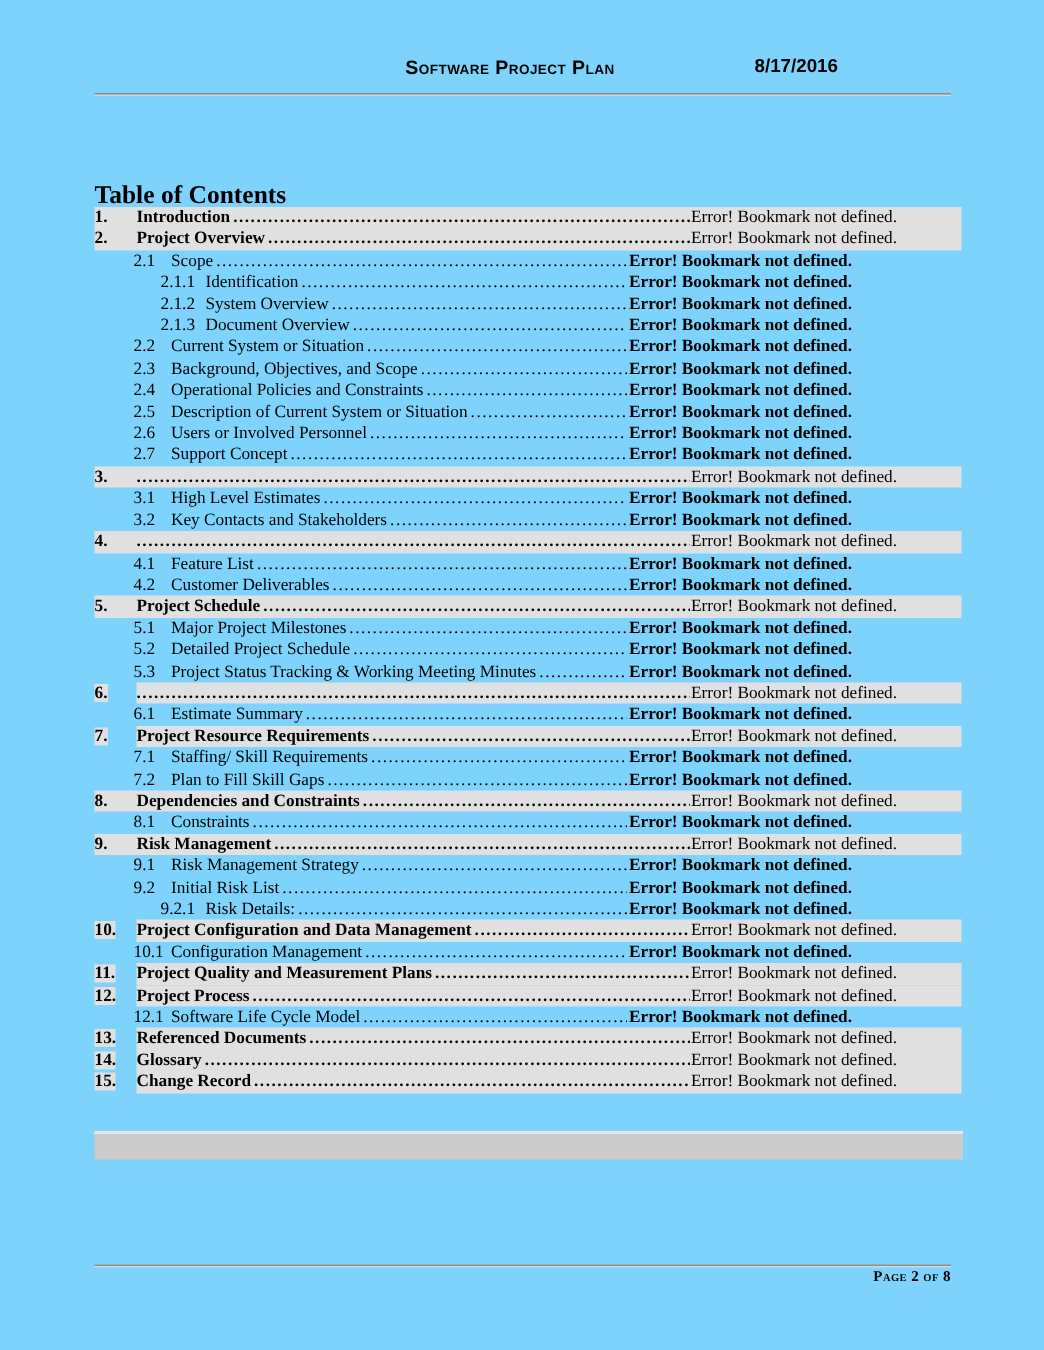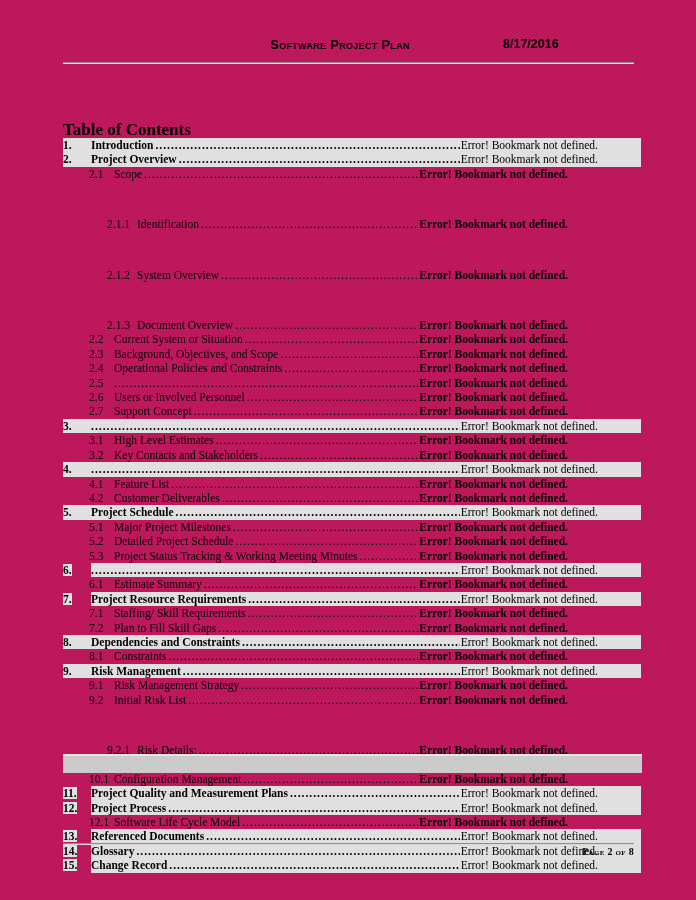--- a/index.html
+++ b/index.html
@@ -1,17 +1,17 @@
 <!DOCTYPE html>
 <html style="--hl: #e0e0e0; --bar: #cbcbcb;"><head>
 <meta charset="utf-8">
 <style>
   html,body{margin:0;padding:0;background:#ffffff;}
   .page{
-    position:relative;width:696px;height:900px;background:#be185d;overflow:hidden;
+    position:relative;width:696px;height:900px;background:#7dd3fc;overflow:hidden;
     font-family:"Liberation Serif","DejaVu Serif",serif;color:#000;
   }
   
   .header-title{
     position:absolute;top:37px;left:0;right:16px;text-align:center;
     font-family:"Liberation Sans","DejaVu Sans",sans-serif;
     font-weight:bold;font-size:13px;font-variant:small-caps;letter-spacing:.3px;
   }
   .header-date{
     position:absolute;top:37px;left:503px;
@@ -35,21 +35,21 @@
   .l1{font-weight:bold;background:var(--hl,#e0e0e0);}
   .l1 .body{padding-right:43px;}
   .l1 .err{font-weight:normal;}
   .l1.gap{background:transparent;}
   .l1.gap .numtext,.l1.gap .body{background:var(--hl,#e0e0e0);}
   
   .l2,.l3{margin-right:73px;}
   .l2{margin-left:26px;}
   .l3{margin-left:44px;}
   .l2 .num{width:auto;min-width:25px;}
-  .l3 .num{width:auto;min-width:30px;margin-top:36px;}
+  .l3 .num{width:auto;min-width:30px;}
   .l2 .err,.l3 .err{font-weight:bold;}
   
   .bottom-bar{
     position:absolute;top:754px;left:63px;width:579px;height:17px;
     background:var(--bar,#cbcbcb);border-top:2px solid #e6e6e6;
   }
   
   .footer-text{
     position:absolute;top:846px;left:63px;width:571px;text-align:right;
     font-size:10px;font-weight:bold;font-variant:small-caps;letter-spacing:.3px;
@@ -135,20 +135,21 @@
         <span class="num"><span class="numtext">2.4</span></span>
         <span class="body">
           <span class="title">Operational Policies and Constraints</span>
           <span class="leader"></span>
           <span class="err">Error! Bookmark not defined.</span>
         </span>
       </div>
       <div class="row l2">
         <span class="num"><span class="numtext">2.5</span></span>
         <span class="body">
+          <span class="title">Description of Current System or Situation</span>
           <span class="leader"></span>
           <span class="err">Error! Bookmark not defined.</span>
         </span>
       </div>
       <div class="row l2">
         <span class="num"><span class="numtext">2.6</span></span>
         <span class="body">
           <span class="title">Users or Involved Personnel</span>
           <span class="leader"></span>
           <span class="err">Error! Bookmark not defined.</span>
@@ -323,20 +324,21 @@
         <span class="num"><span class="numtext">9.2.1</span></span>
         <span class="body">
           <span class="title">Risk Details:</span>
           <span class="leader"></span>
           <span class="err">Error! Bookmark not defined.</span>
         </span>
       </div>
       <div class="row l1 gap">
         <span class="num"><span class="numtext">10.</span></span>
         <span class="body">
+          <span class="title">Project Configuration and Data Management</span>
           <span class="leader"></span>
           <span class="err">Error! Bookmark not defined.</span>
         </span>
       </div>
       <div class="row l2">
         <span class="num"><span class="numtext">10.1</span></span>
         <span class="body">
           <span class="title">Configuration Management</span>
           <span class="leader"></span>
           <span class="err">Error! Bookmark not defined.</span>

